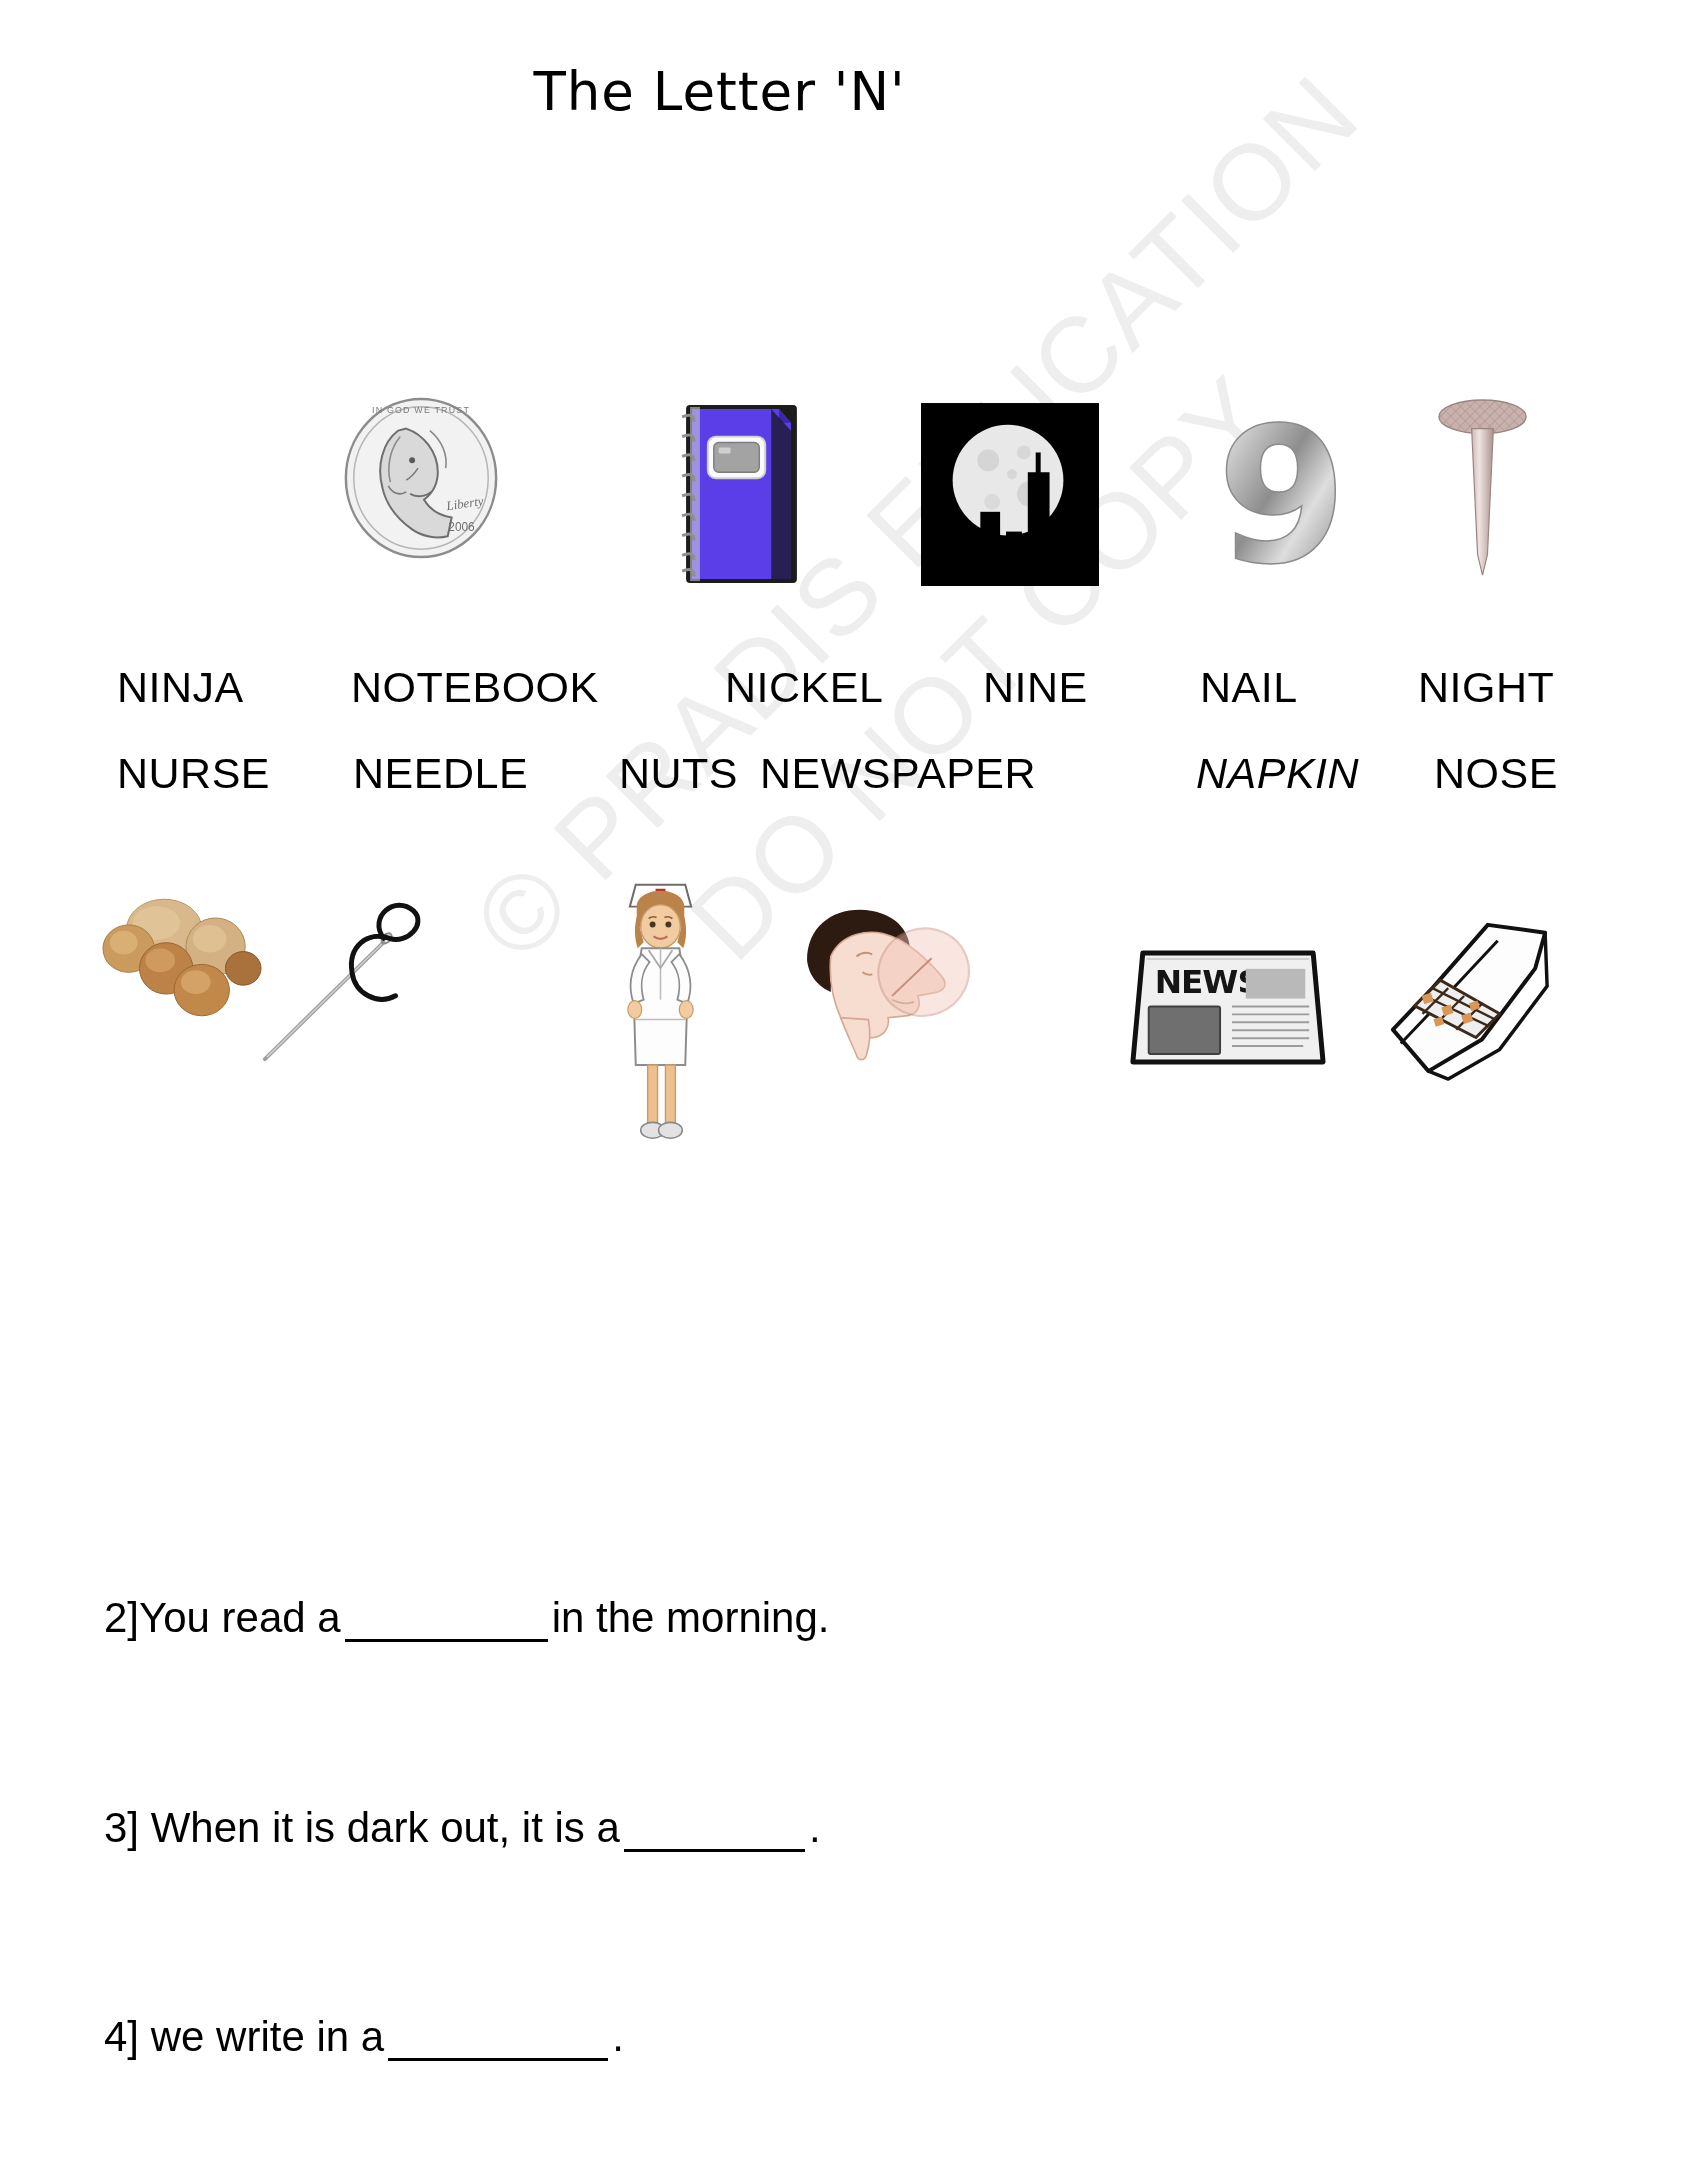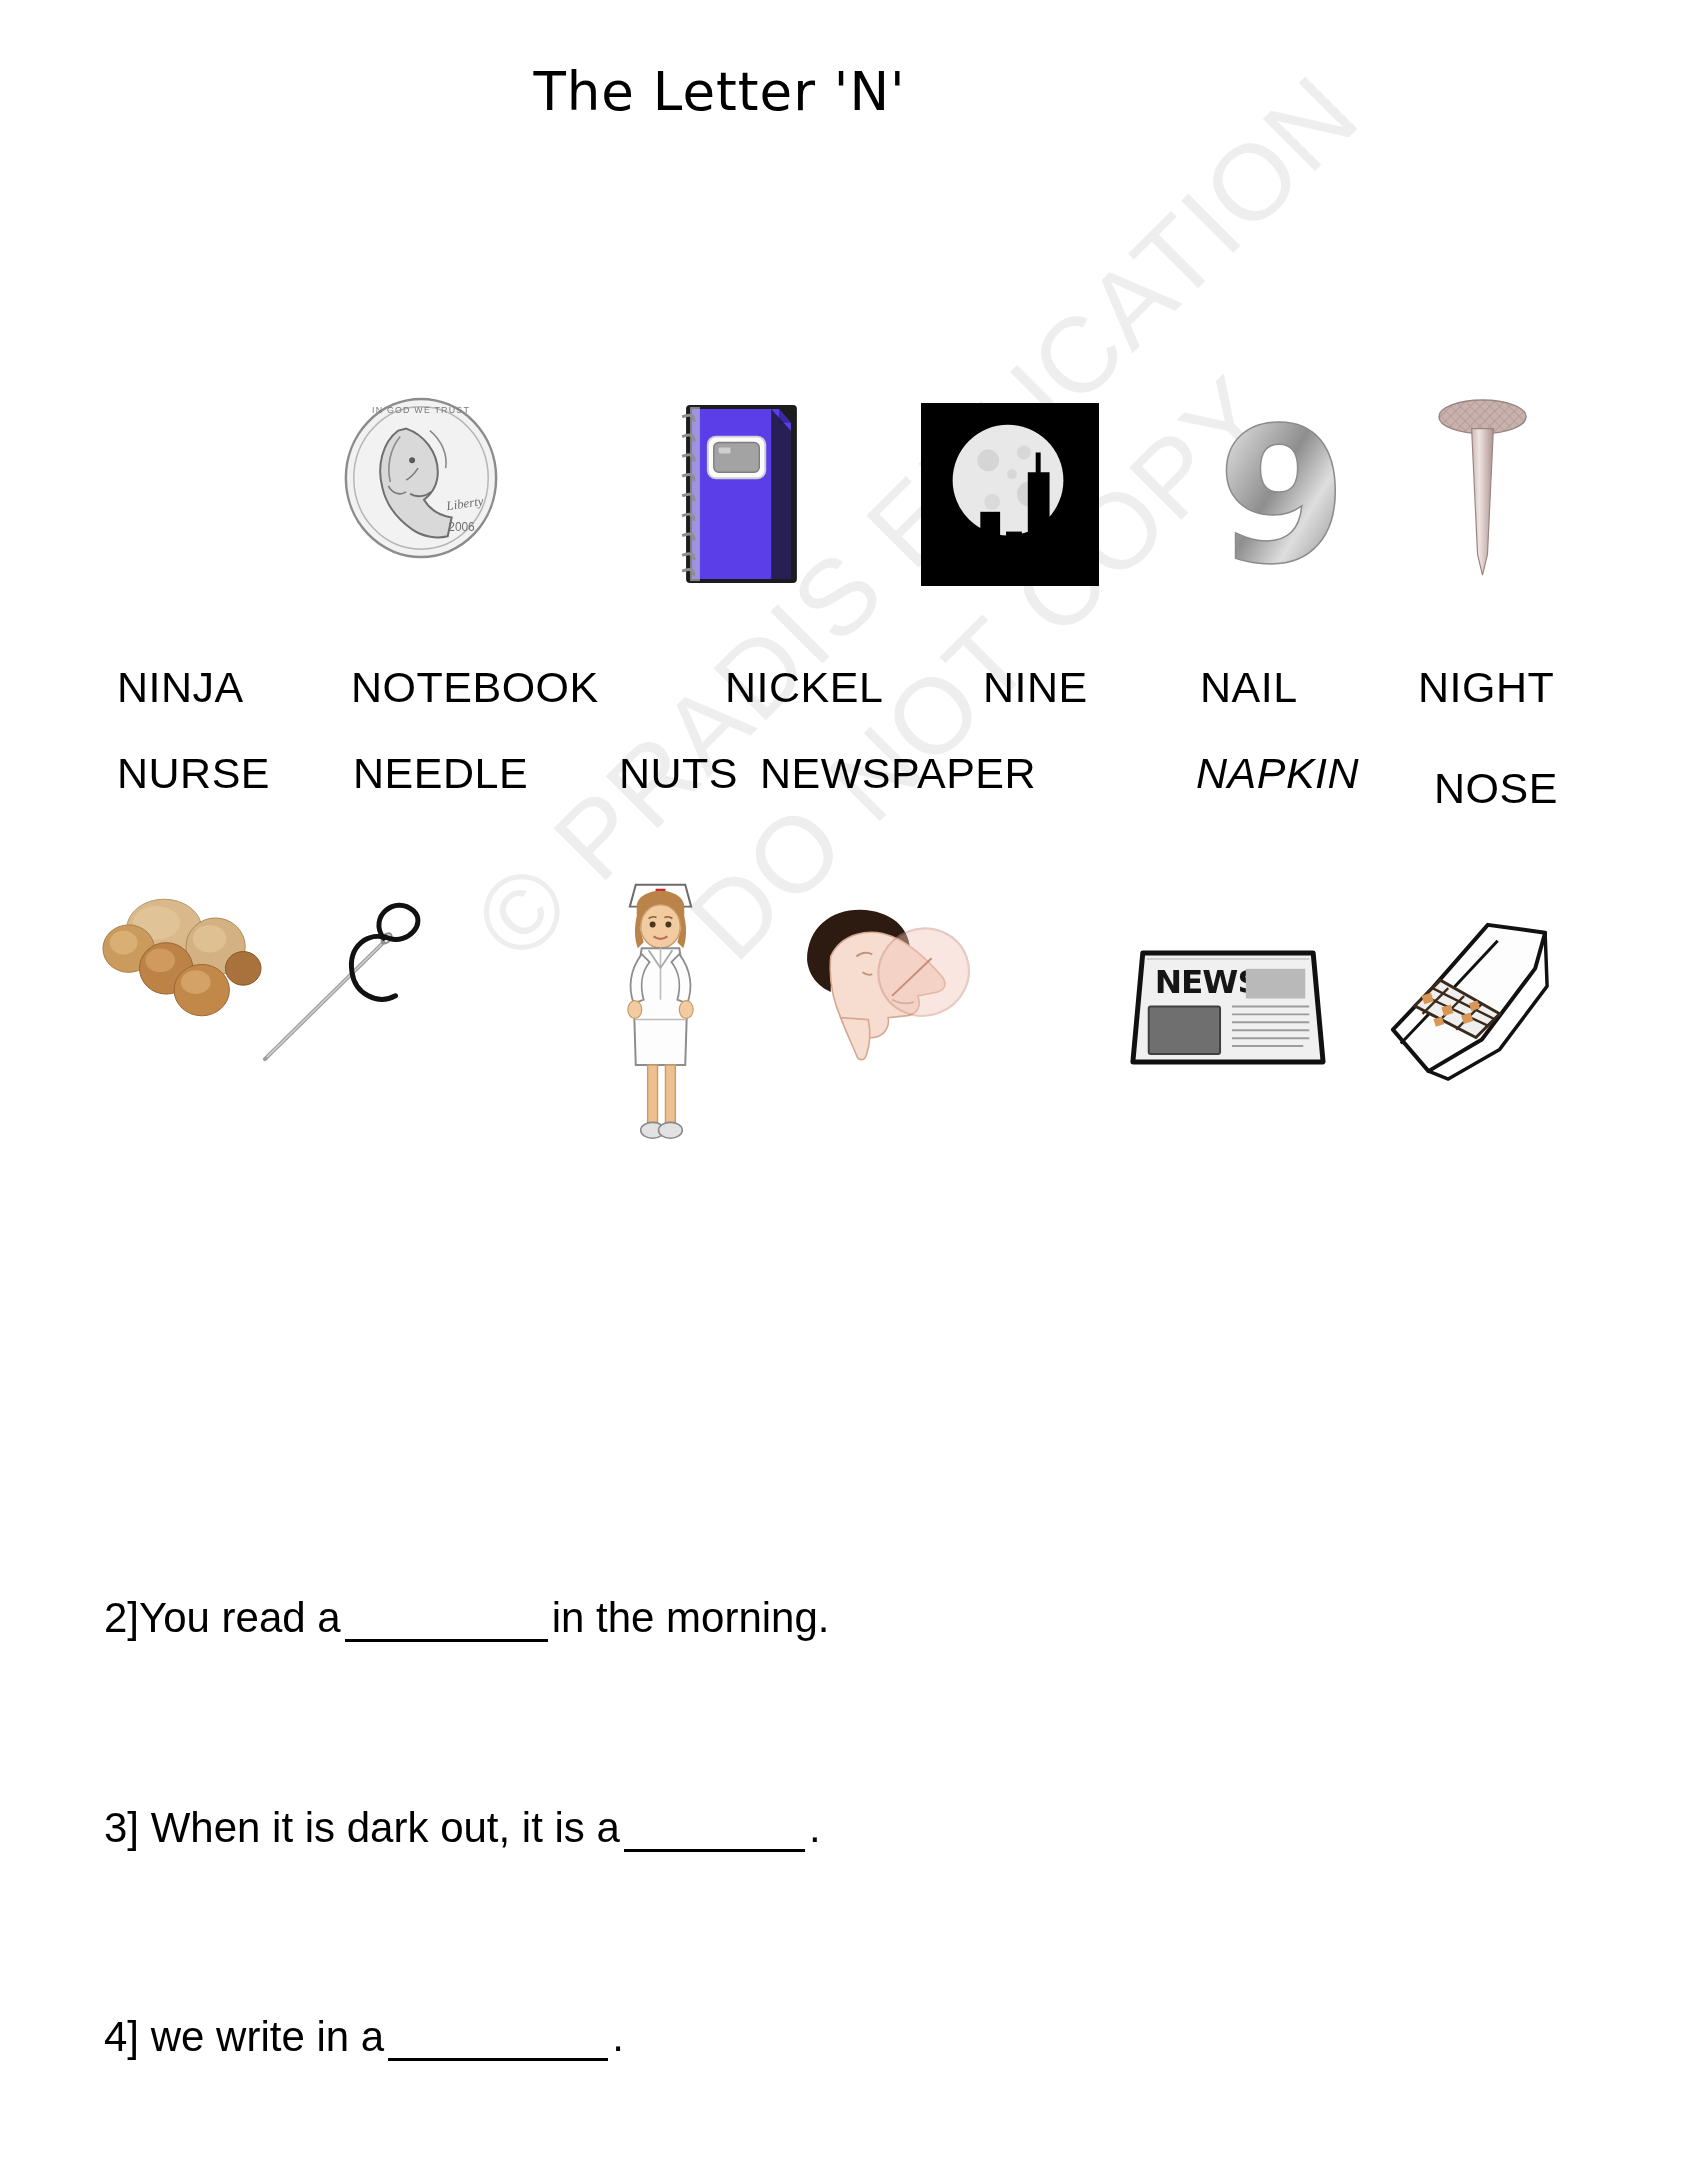--- a/index.html
+++ b/index.html
@@ -260,21 +260,21 @@
     <span class="word" style="left:1200px;">NAIL</span>
     <span class="word" style="left:1418px;">NIGHT</span>
   </div>
 
   <div class="word-row row2">
     <span class="word" style="left:117px;">NURSE</span>
     <span class="word" style="left:353px;">NEEDLE</span>
     <span class="word" style="left:619px;">NUTS</span>
     <span class="word" style="left:760px;">NEWSPAPER</span>
     <span class="word" style="left:1196px;font-style:italic;">NAPKIN</span>
-    <span class="word" style="left:1434px;margin-top:15px;">NOSE</span>
+    <span class="word" style="left:1434px;">NOSE</span>
   </div>
 
   <div class="pic-row-bottom">
 
     <svg class="pic" style="left:99px; top:20px;" width="163" height="134" viewBox="0 0 165 135">
       <ellipse cx="66" cy="38" rx="38" ry="30" fill="#d9b98c" stroke="#b9965f" stroke-width="1"></ellipse>
       <ellipse cx="58" cy="32" rx="24" ry="17" fill="#e3c79c" opacity="0.75"></ellipse>
       <ellipse cx="30" cy="58" rx="26" ry="24" fill="#cb9b5e" stroke="#a87c45" stroke-width="1"></ellipse>
       <ellipse cx="25" cy="52" rx="14" ry="12" fill="#e0b87e" opacity="0.7"></ellipse>
       <ellipse cx="118" cy="56" rx="30" ry="29" fill="#d3b183" stroke="#ab8853" stroke-width="1"></ellipse>

